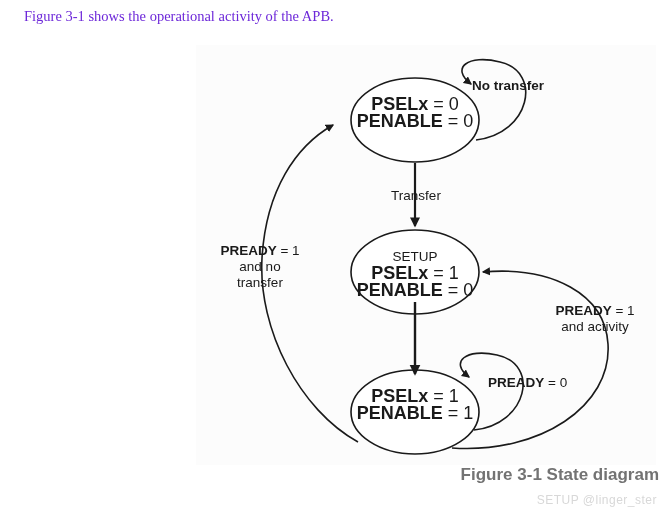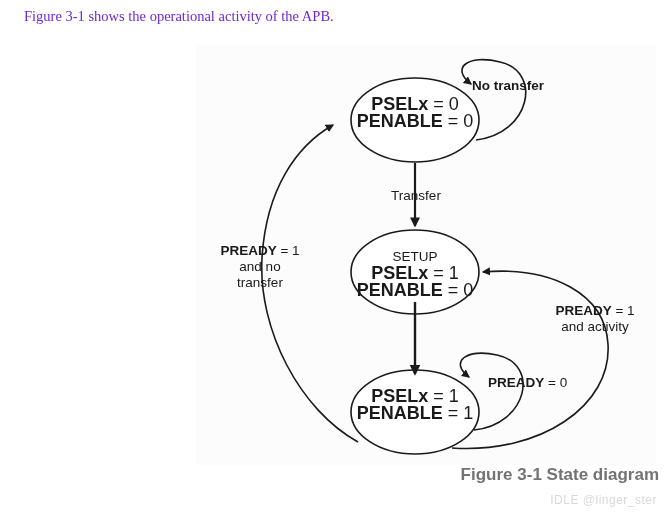--- a/index.html
+++ b/index.html
@@ -194,13 +194,13 @@
 <div class="edge-label ta-center" style="left:528px; top:303px; width:134px;">
   <div>
     <b>PREADY</b>
     <span>= 1</span>
   </div>
   <div>and activity</div>
 </div>
 
 <div id="figure-caption">Figure 3-1 State diagram</div>
 
-<div id="watermark">IDLE @linger_ster</div>
+<div id="watermark">SETUP @linger_ster</div>
 
 </body></html>

